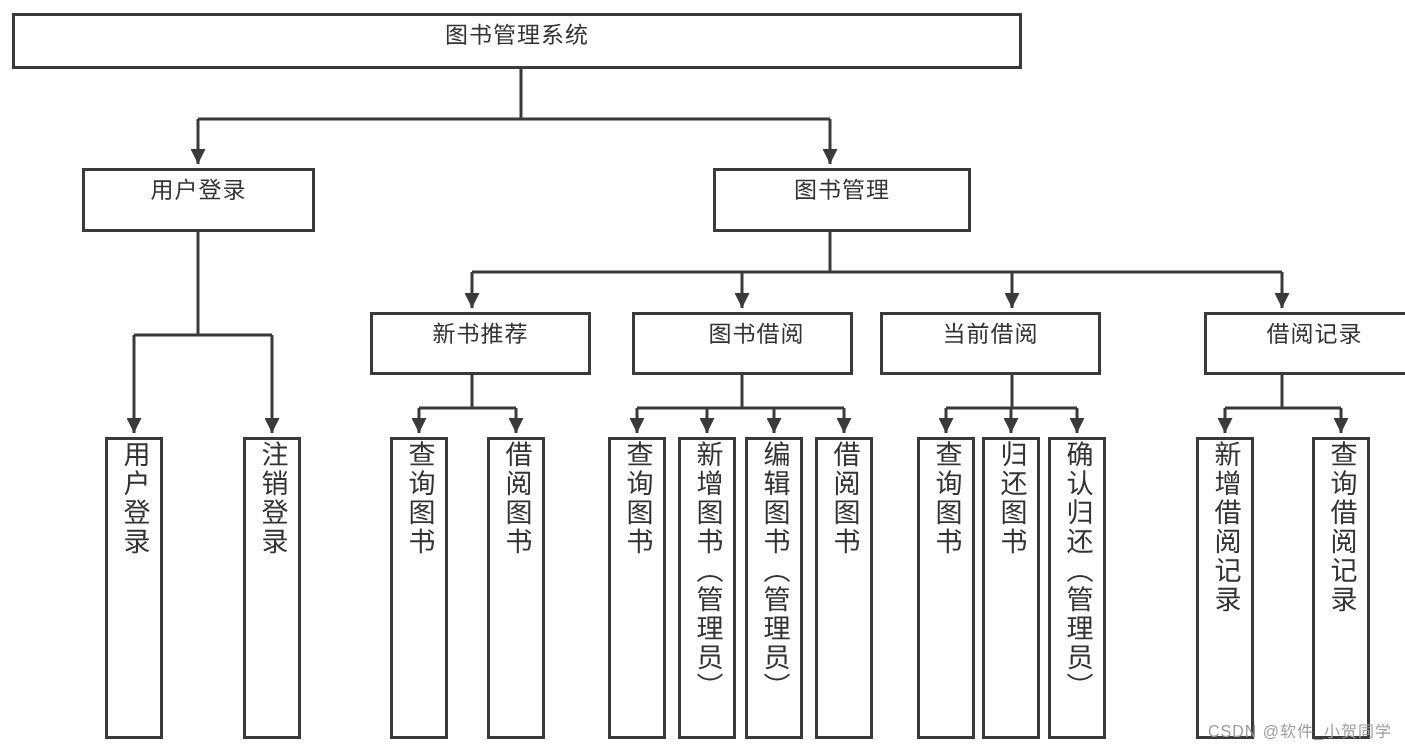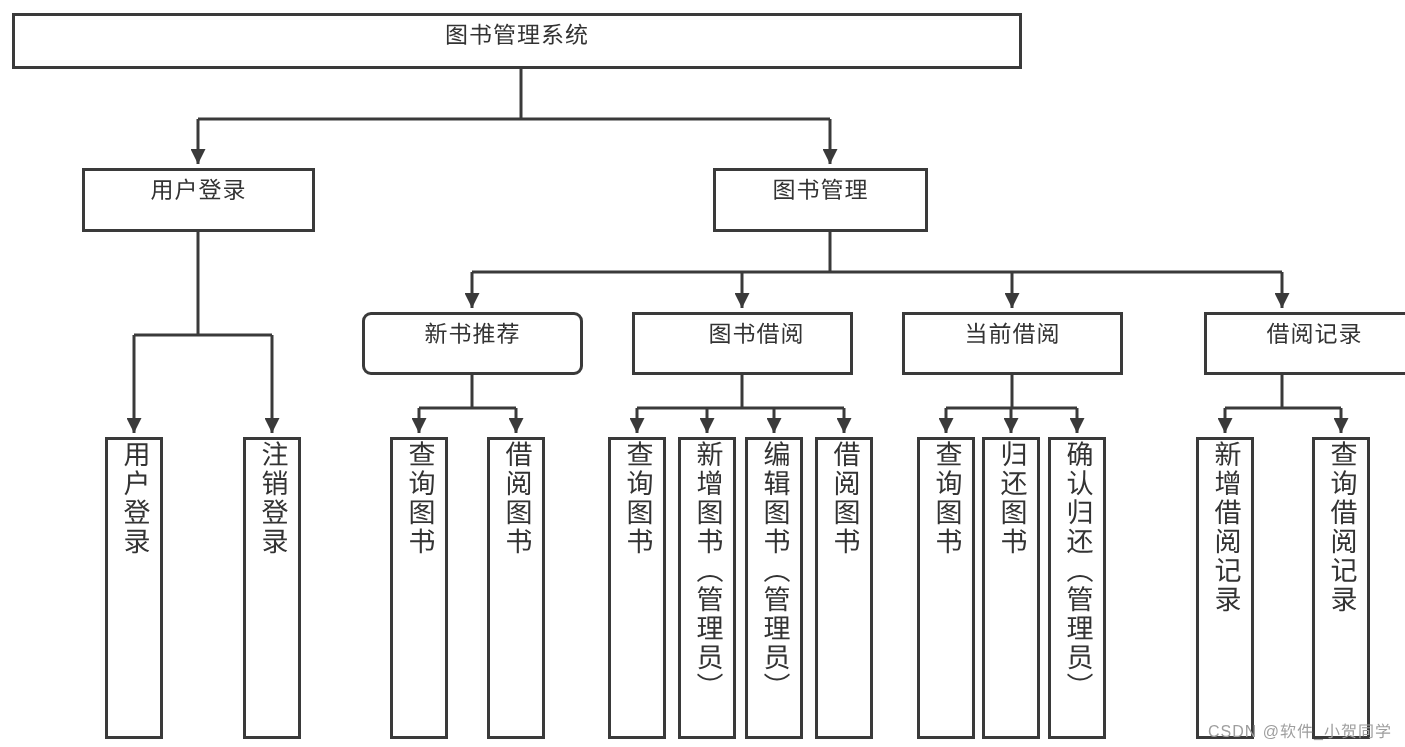--- a/index.html
+++ b/index.html
@@ -28,26 +28,26 @@
   .node.leaf{top:437px;width:58px;height:302px;}
   .node.leaf span{
     writing-mode:vertical-lr;text-orientation:mixed;
     font-size:27px;font-weight:500;line-height:1;letter-spacing:2px;
     white-space:nowrap;
   }
   
   #n-root{left:12px;top:13px;width:1010px;height:56px;}
   
   #n-l2-0{left:82px;top:168px;width:233px;height:64px;}
-  #n-l2-1{left:713px;top:168px;width:215px;height:64px;}
+  #n-l2-1{left:713px;top:168px;width:258px;height:64px;}
   
   .l3{top:312px;width:221px;height:63px;}
-  #n-l3-0{left:362px;border-radius:9px;}
+  #n-l3-0{left:370px;}
   #n-l3-1{left:632px;padding-left:28px;}
-  #n-l3-2{left:902px;}
+  #n-l3-2{left:880px;}
   #n-l3-3{left:1172px;margin-left:32px;}
   
   #n-g1-0{left:105px;} #n-g1-1{left:243px;}
   #n-g2-0{left:390px;} #n-g2-1{left:487px;}
   #n-g3-0{left:608px;} #n-g3-1{left:678px;} #n-g3-2{left:745px;} #n-g3-3{left:815px;}
   #n-g4-0{left:917px;} #n-g4-1{left:982px;} #n-g4-2{left:1048px;}
   #n-g5-0{left:1196px;} #n-g5-1{left:1312px;}
   #watermark{
     position:absolute;right:13px;bottom:5px;z-index:3;
     font-size:16px;color:var(--watermark);letter-spacing:1px;white-space:nowrap;

